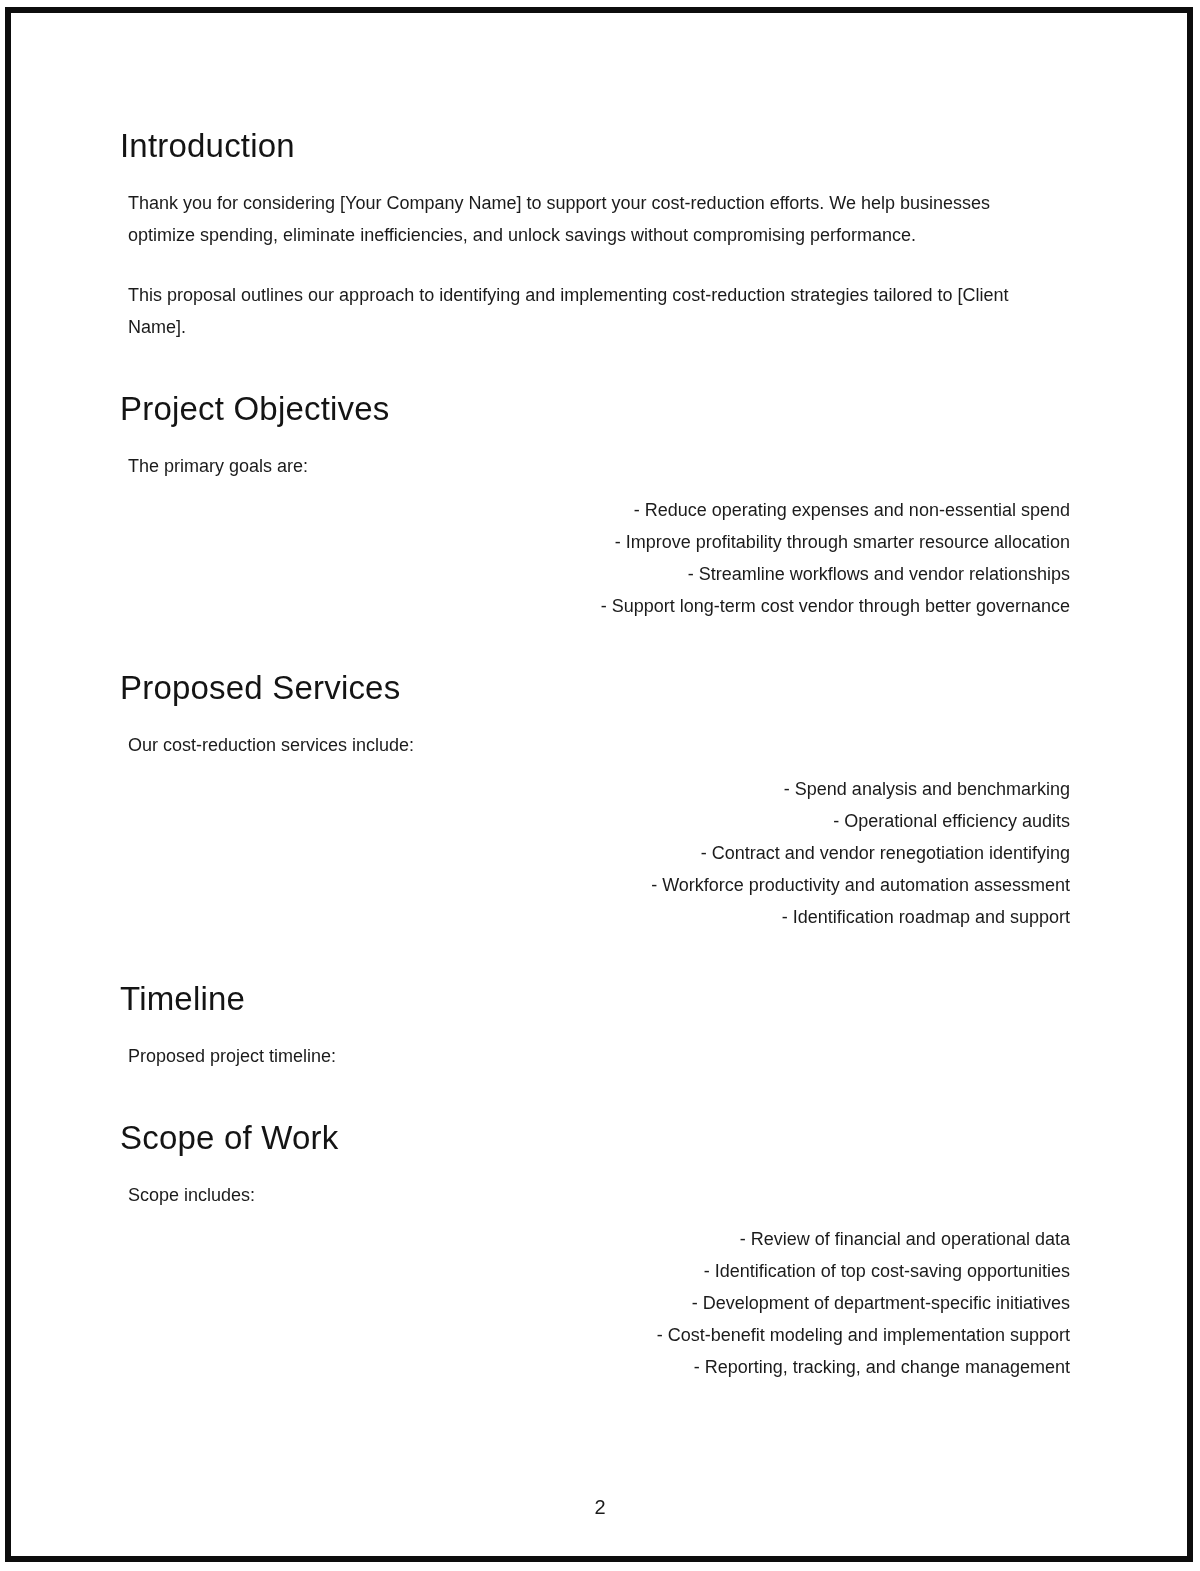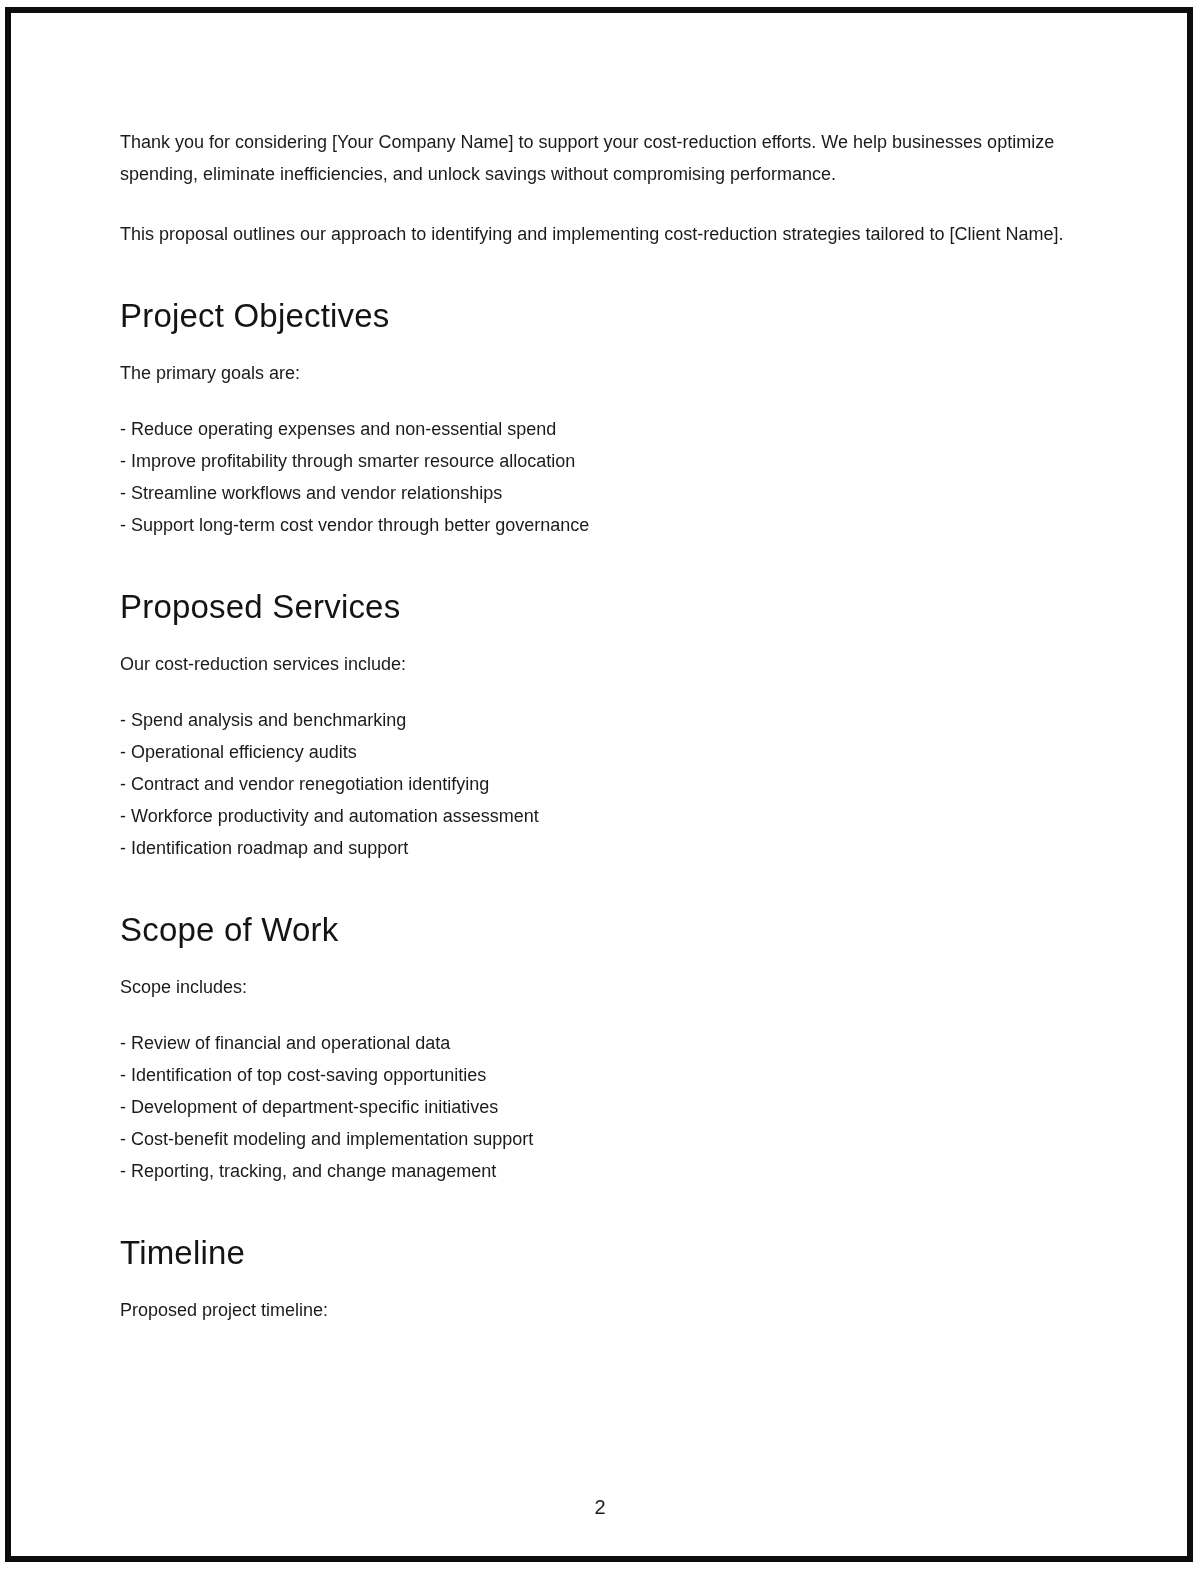--- a/index.html
+++ b/index.html
@@ -38,28 +38,29 @@
     margin: 46px 0 21px 0;
     color: #141414;
     letter-spacing: 0.2px;
   }
   .doc-section:first-child h1 {
     margin-top: 0;
   }
   .para {
     font-size: 18px;
     line-height: 32px;
-    margin: 0;
+    margin: 8px;
     color: #1b1b1b;
   }
   .para + .para {
     margin-top: 28px;
   }
   .bullets {
-    margin-top: 24px;
+    margin-top: 12px;
+    text-align: right;
   }
   .bullet {
     font-size: 18px;
     line-height: 32px;
     color: #1b1b1b;
   }
   .page-number {
     position: absolute;
     left: 0;
     right: 0;
@@ -71,20 +72,21 @@
 </style>
 </head>
 <body>
 
 <div class="sheet">
   <div class="frame"></div>
 
   <div class="content">
 
     <section class="doc-section">
+      <h1>Introduction</h1>
       <p class="para">Thank you for considering [Your Company Name] to support your cost-reduction efforts. We help businesses optimize spending, eliminate inefficiencies, and unlock savings without compromising performance.</p>
       <p class="para">This proposal outlines our approach to identifying and implementing cost-reduction strategies tailored to [Client Name].</p>
     </section>
 
     <section class="doc-section">
       <h1>Project Objectives</h1>
       <p class="para">The primary goals are:</p>
       <div class="bullets">
         <div class="bullet">- Reduce operating expenses and non-essential spend</div>
         <div class="bullet">- Improve profitability through smarter resource allocation</div>
@@ -99,32 +101,32 @@
       <div class="bullets">
         <div class="bullet">- Spend analysis and benchmarking</div>
         <div class="bullet">- Operational efficiency audits</div>
         <div class="bullet">- Contract and vendor renegotiation identifying</div>
         <div class="bullet">- Workforce productivity and automation assessment</div>
         <div class="bullet">- Identification roadmap and support</div>
       </div>
     </section>
 
     <section class="doc-section">
+      <h1>Timeline</h1>
+      <p class="para">Proposed project timeline:</p>
+    </section>
+
+    <section class="doc-section">
       <h1>Scope of Work</h1>
       <p class="para">Scope includes:</p>
       <div class="bullets">
         <div class="bullet">- Review of financial and operational data</div>
         <div class="bullet">- Identification of top cost-saving opportunities</div>
         <div class="bullet">- Development of department-specific initiatives</div>
         <div class="bullet">- Cost-benefit modeling and implementation support</div>
         <div class="bullet">- Reporting, tracking, and change management</div>
       </div>
     </section>
 
-    <section class="doc-section">
-      <h1>Timeline</h1>
-      <p class="para">Proposed project timeline:</p>
-    </section>
-
   </div>
 
   <div class="page-number">2</div>
 </div>
 
 </body></html>

